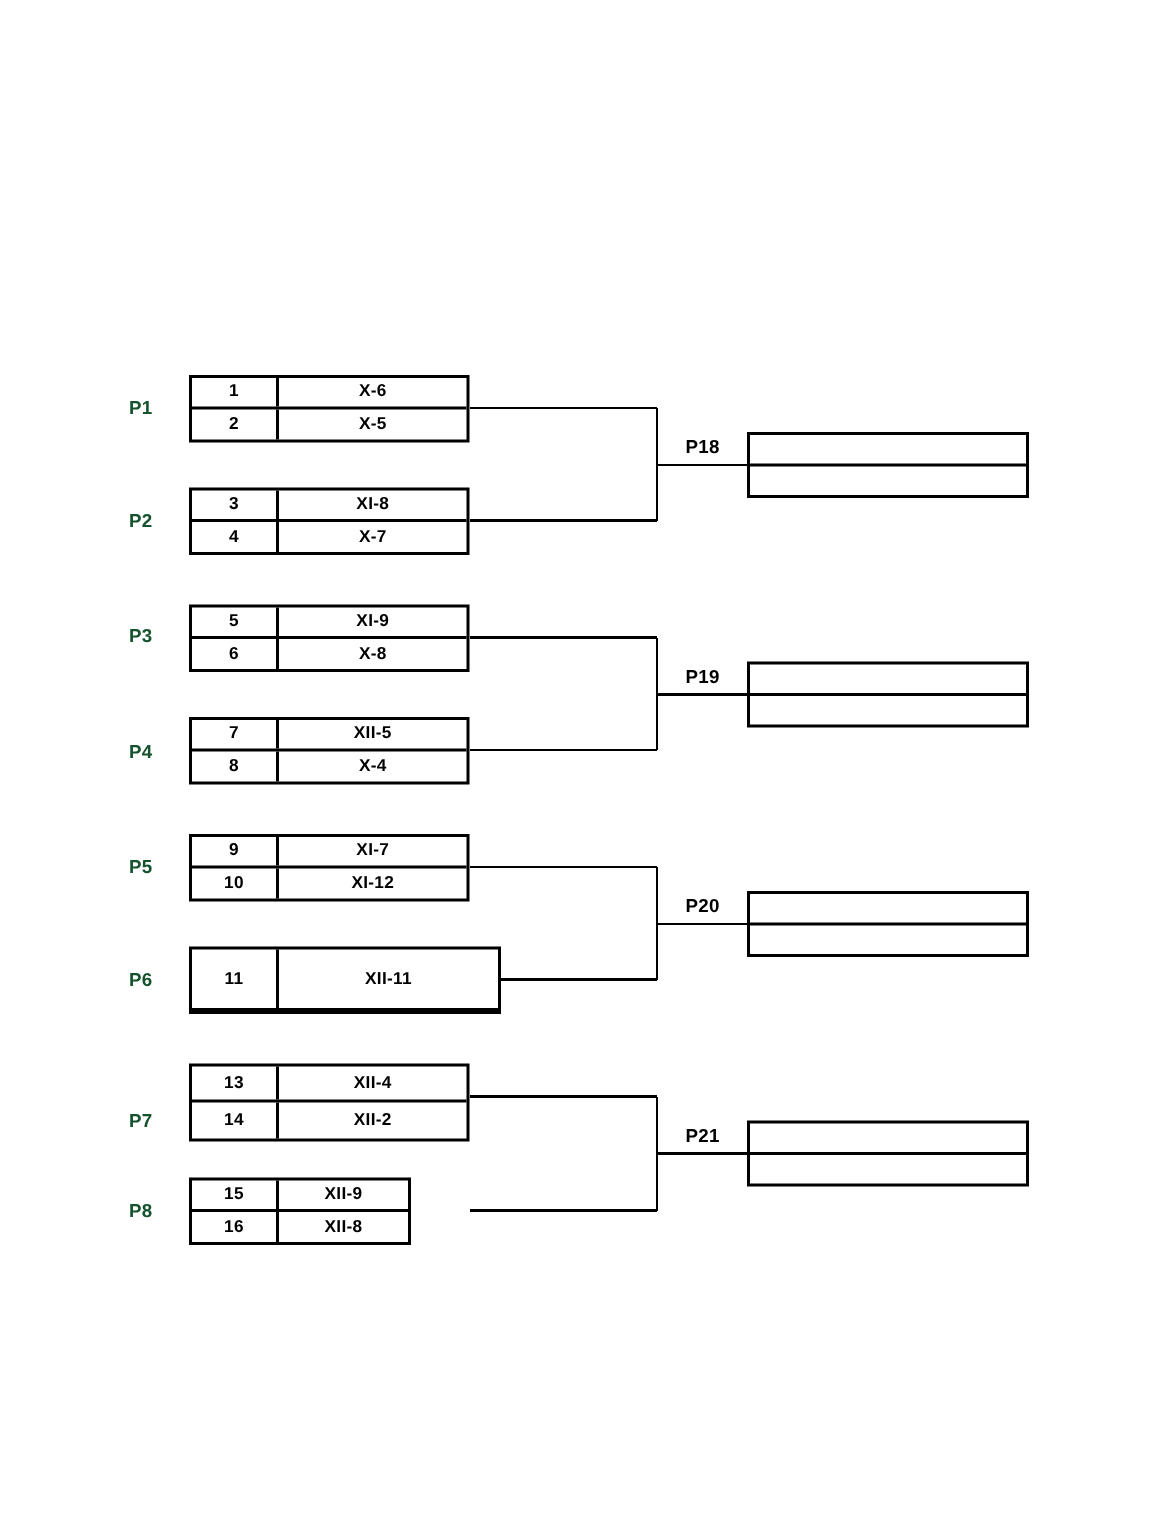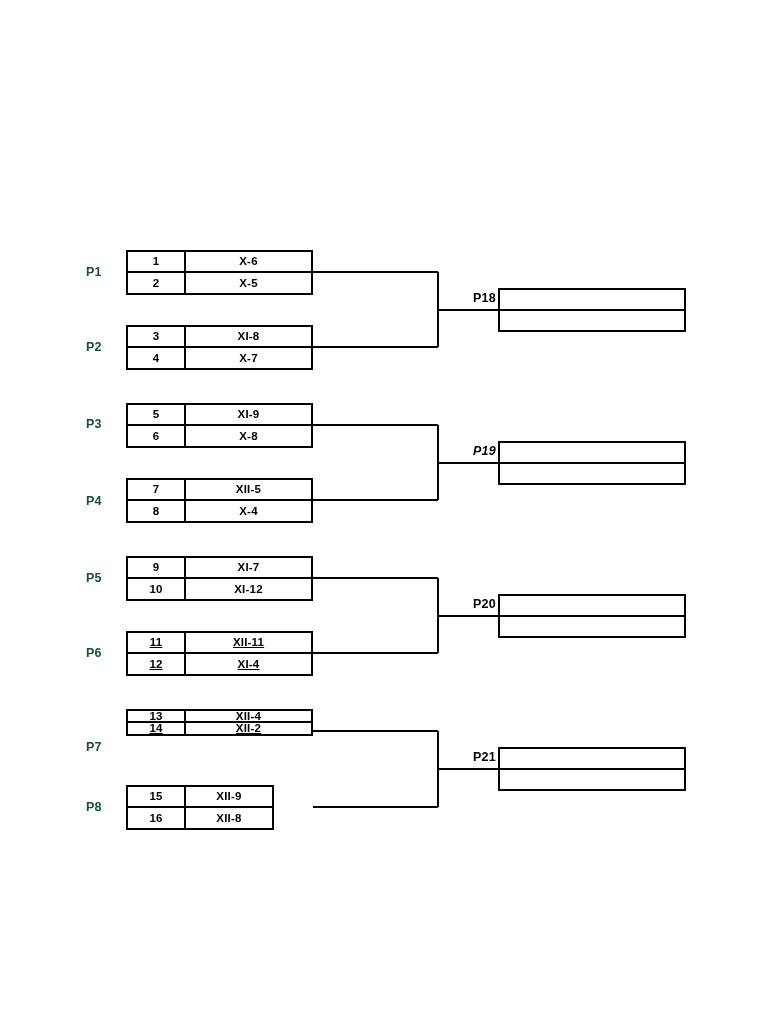--- a/index.html
+++ b/index.html
@@ -96,21 +96,20 @@
     border-bottom: 2.5px solid #000000;
   }
   
   .round-label {
     position: absolute;
     font-size: 12.5px;
     font-weight: bold;
     color: #000000;
     letter-spacing: 0.2px;
     white-space: nowrap;
-    margin-left: 16px;
   }
 </style>
 </head>
 <body>
 
 <svg id="bracket-canvas" viewBox="0 0 768 1024" xmlns="http://www.w3.org/2000/svg">
   <g stroke="#000000" stroke-width="1.6" fill="none" shape-rendering="crispEdges">
 
     <path d="M313 272 H438"></path>
     <path d="M313 347 H438"></path>
@@ -188,33 +187,29 @@
     <div class="seed-cell">9</div>
     <div class="name-cell">XI-7</div>
   </div>
   <div class="pair-row">
     <div class="seed-cell">10</div>
     <div class="name-cell">XI-12</div>
   </div>
 </div>
 
 <div class="side-label" style="left:86px; top:646px;">P6</div>
-<div class="pair-box" style="left:126px; top:631px; width:187px; height:45px;text-decoration:underline;">
+<div class="pair-box" style="left:126px; top:631px; width:208px; height:45px;">
   <div class="pair-row top">
     <div class="seed-cell">11</div>
     <div class="name-cell">XII-11</div>
   </div>
-  <div class="pair-row">
-    <div class="seed-cell">12</div>
-    <div class="name-cell">XI-4</div>
-  </div>
 </div>
 
 <div class="side-label" style="left:86px; top:724px;margin-top:16px;">P7</div>
-<div class="pair-box" style="left:126px; top:709px; width:187px; height:27px;text-decoration:underline;">
+<div class="pair-box" style="left:126px; top:709px; width:187px; height:52px;">
   <div class="pair-row top">
     <div class="seed-cell">13</div>
     <div class="name-cell">XII-4</div>
   </div>
   <div class="pair-row">
     <div class="seed-cell">14</div>
     <div class="name-cell">XII-2</div>
   </div>
 </div>
 
@@ -229,21 +224,21 @@
     <div class="name-cell">XII-8</div>
   </div>
 </div>
 
 <div class="round-label" style="left:457px; top:291px;">P18</div>
 <div class="result-box" style="left:498px; top:288px; width:188px; height:44px;">
   <div class="result-row top"></div>
   <div class="result-row"></div>
 </div>
 
-<div class="round-label" style="left:457px; top:444px;font-style:italic;">P19</div>
+<div class="round-label" style="left:457px; top:444px;">P19</div>
 <div class="result-box" style="left:498px; top:441px; width:188px; height:44px;">
   <div class="result-row top"></div>
   <div class="result-row"></div>
 </div>
 
 <div class="round-label" style="left:457px; top:597px;">P20</div>
 <div class="result-box" style="left:498px; top:594px; width:188px; height:44px;">
   <div class="result-row top"></div>
   <div class="result-row"></div>
 </div>

